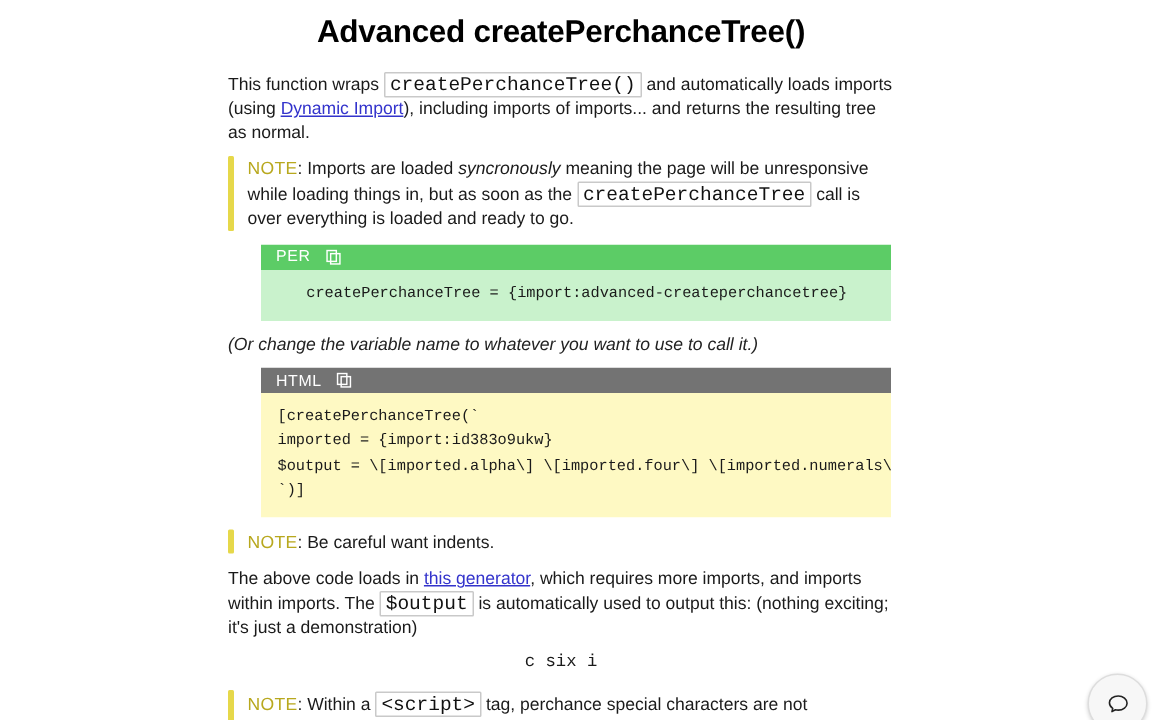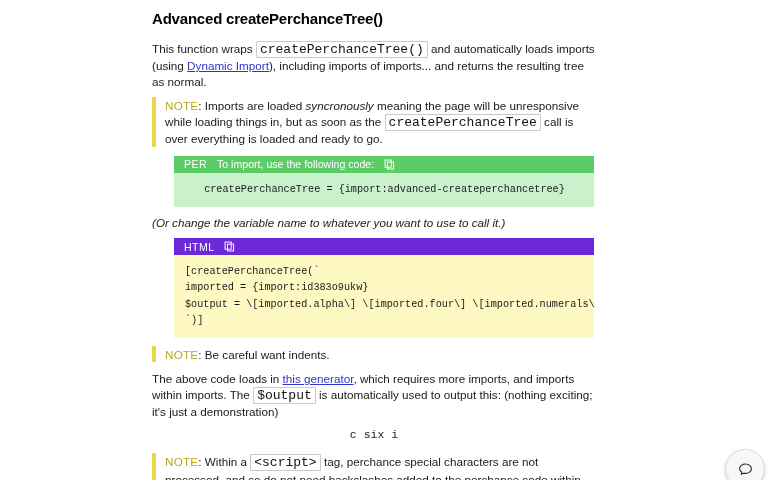--- a/index.html
+++ b/index.html
@@ -20,22 +20,23 @@
     width: 768px; height: 480px;
     overflow: hidden;
   }
   .content {
     position: absolute;
     left: 152px;
     top: 0;
     width: 444px;
   }
   h1.title {
-    font-size: 15px;
+    font-size: 21px;
     font-weight: bold;
+    text-align: center;
     margin: 10px 0 14px 0;
     letter-spacing: -0.2px;
     color: #000;
   }
   p.para {
     margin: 0 0 8px 0;
     line-height: 1.32;
     font-size: 11.7px;
     color: #1a1a1a;
   }
@@ -110,21 +111,21 @@
     line-height: 1.58;
     padding: 9px 10px 9px 11px;
     white-space: pre;
     overflow: hidden;
     color: #1a1a1a;
   }
   
   .cb-per .cb-header { background: #5ccc66; color: #ffffff; }
   .cb-per .cb-body { background: #c9f2cc; text-align: center; }
   
-  .cb-html .cb-header { background: #6d28d9; color: #ffffff; }
+  .cb-html .cb-header { background: #737373; color: #ffffff; }
   .cb-html .cb-body { background: #fef9c3; }
   .copy-icon { display: inline-flex; align-items: center; }
   .centered-output {
     text-align: center;
     font-size: 11.5px;
     margin: 9px 0 12px 0;
     color: #1a1a1a;
     font-family: Liberation Mono, monospace;
   }
   
@@ -154,21 +155,20 @@
     <p class="para"><span>This function wraps </span><code class="inline">createPerchanceTree()</code><span> and automatically loads imports (using </span><a class="link" href="#">Dynamic Import</a><span>), including imports of imports... and returns the resulting tree as normal.</span></p>
 
     <div class="note">
       <div class="note-bar"></div>
       <div class="note-text"><span class="note-label">NOTE</span><span>: Imports are loaded </span><em>syncronously</em><span> meaning the page will be unresponsive while loading things in, but as soon as the </span><code class="inline">createPerchanceTree</code><span> call is over everything is loaded and ready to go.</span></div>
     </div>
 
     <div class="codeblock cb-per">
       <div class="cb-header">
         <span class="cb-lang">PER</span>
-        <span class="cb-note">To import, use the following code:</span>
         <span class="copy-icon">
           <svg width="11" height="11" viewBox="0 0 16 16" aria-hidden="true">
               <rect x="1.5" y="1.5" width="9" height="10.5" fill="none" stroke="#ffffff" stroke-width="1.4"></rect>
               <rect x="5" y="4.5" width="9" height="10" fill="none" stroke="#ffffff" stroke-width="1.4"></rect>
             </svg>
         </span>
       </div>
       <div class="cb-body">createPerchanceTree = {import:advanced-createperchancetree}</div>
     </div>
 

